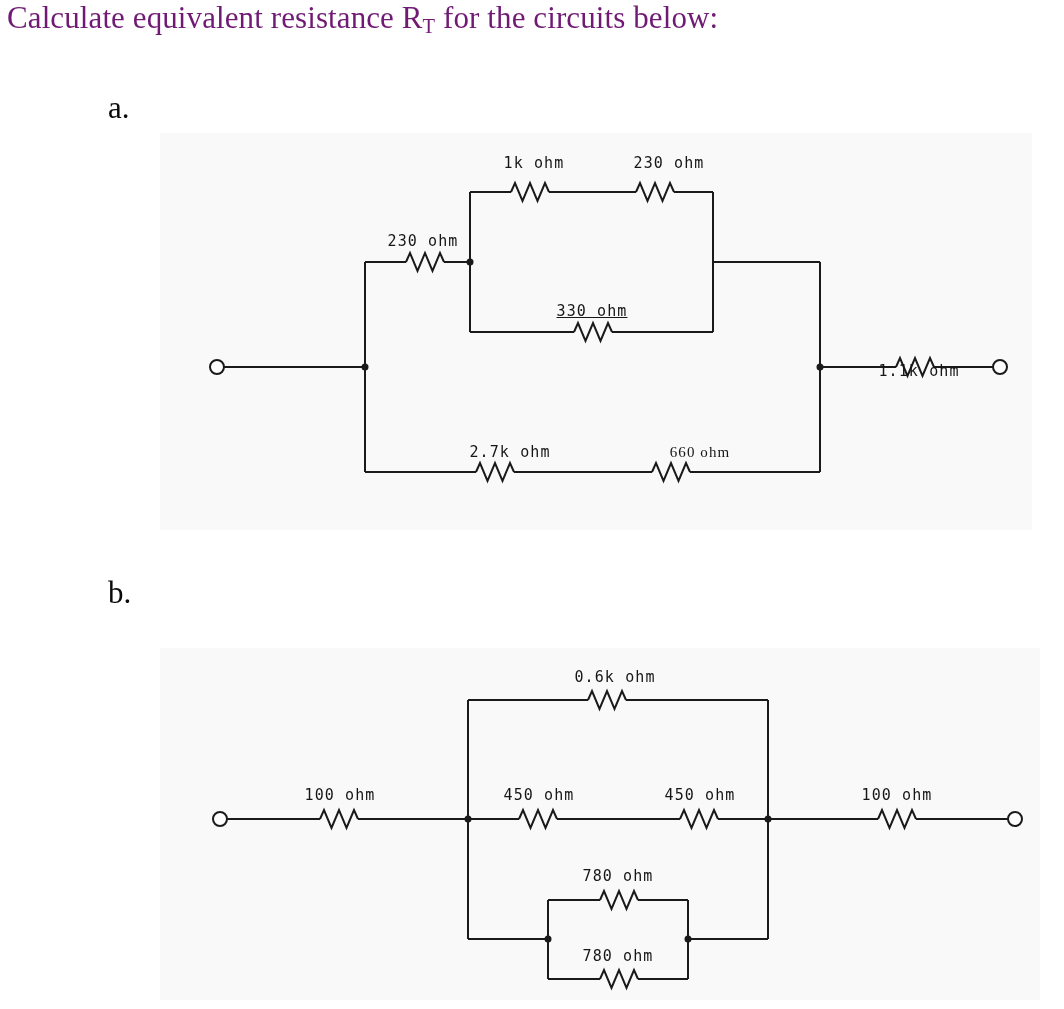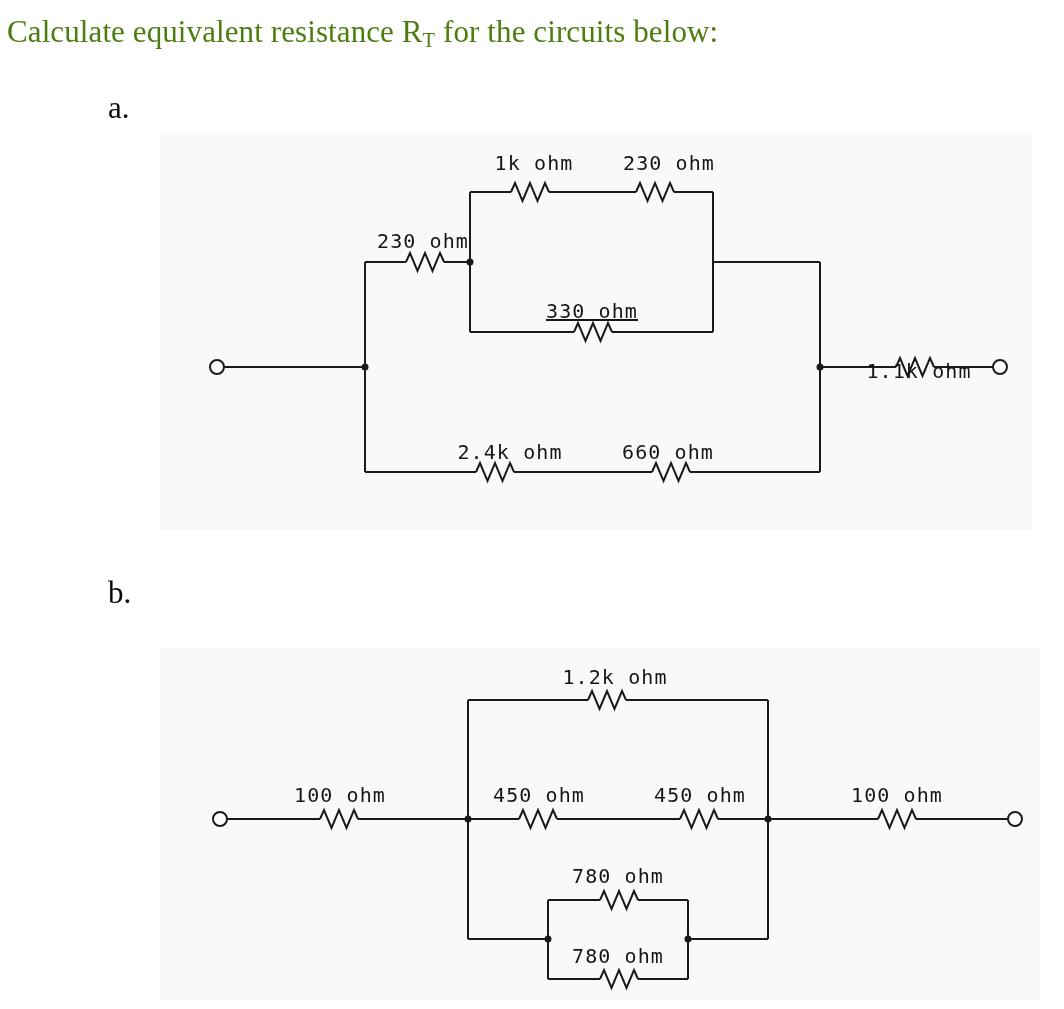--- a/index.html
+++ b/index.html
@@ -17,23 +17,23 @@
   }
   .scan-bg {
     position: absolute;
     background: #f9f9f9;
   }
   .scan-bg.a { left: 160px; top: 133px; width: 872px; height: 397px; }
   .scan-bg.b { left: 160px; top: 648px; width: 880px; height: 352px; }
   .title {
     position: absolute;
     left: 7px;
-    top: 14px;
+    top: 0;
     font-size: 31px;
-    color: #4d7c0f;
+    color: #701a75;
     letter-spacing: 0.1px;
     white-space: nowrap;
   }
   .title .sub {
     font-size: 0.66em;
     position: relative;
     top: 0.22em;
   }
   .section-label {
     position: absolute;
@@ -60,21 +60,21 @@
     fill: #ffffff;
   }
   .node {
     fill: #1a1a1a;
     stroke: none;
   }
   .rlabel {
     position: absolute;
     transform: translate(-50%, -50%);
     font-family: "DejaVu Sans Mono", monospace;
-    font-size: 20px;
+    font-size: 15px;
     letter-spacing: 1.1px;
     color: #161616;
     white-space: nowrap;
   }
 </style>
 </head>
 <body>
 
 <div class="page">
 
@@ -148,25 +148,25 @@
       <circle class="node" cx="768" cy="819" r="3.5"></circle>
       <circle class="node" cx="548" cy="939" r="3.5"></circle>
       <circle class="node" cx="688" cy="939" r="3.5"></circle>
     </g>
   </svg>
 
   <div class="rlabel" style="left:423px; top:241px;">230 ohm</div>
   <div class="rlabel" style="left:534px; top:163px;">1k ohm</div>
   <div class="rlabel" style="left:669px; top:163px;">230 ohm</div>
   <div class="rlabel" style="left:592px; top:311px;text-decoration:underline;">330 ohm</div>
-  <div class="rlabel" style="left:510px; top:452px;">2.4k ohm</div>
-  <div class="rlabel" style="left:668px; top:452px;">660 ohm</div>
+  <div class="rlabel" style="left:510px; top:452px;">2.7k ohm</div>
+  <div class="rlabel" style="left:700px; top:452px;font-family:Liberation Serif, serif;">660 ohm</div>
   <div class="rlabel" style="left:919px; top:347px;margin-top:24px;">1.1k ohm</div>
 
   <div class="rlabel" style="left:340px; top:795px;">100 ohm</div>
-  <div class="rlabel" style="left:615px; top:677px;">1.2k ohm</div>
+  <div class="rlabel" style="left:615px; top:677px;">0.6k ohm</div>
   <div class="rlabel" style="left:539px; top:795px;">450 ohm</div>
   <div class="rlabel" style="left:700px; top:795px;">450 ohm</div>
   <div class="rlabel" style="left:618px; top:876px;">780 ohm</div>
   <div class="rlabel" style="left:618px; top:956px;">780 ohm</div>
   <div class="rlabel" style="left:897px; top:795px;">100 ohm</div>
 
 </div>
 
 </body></html>

